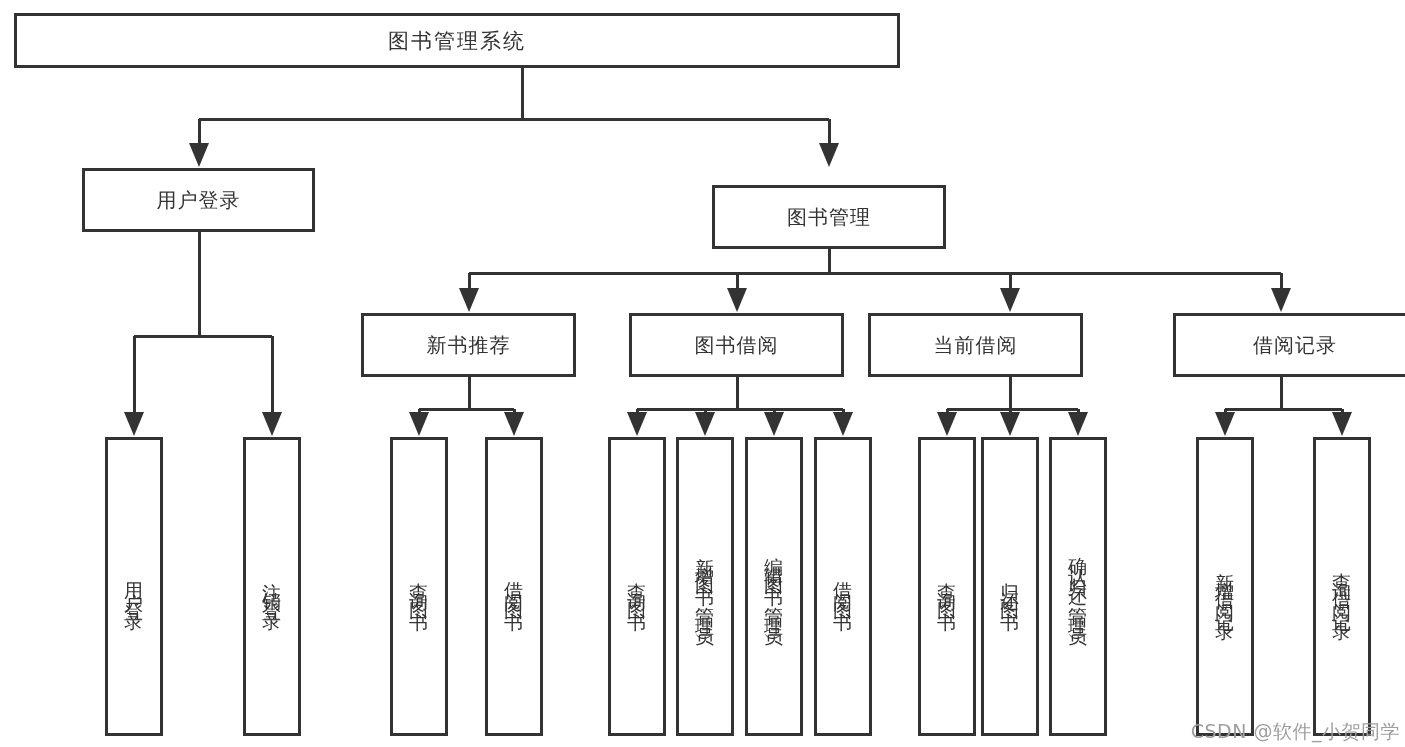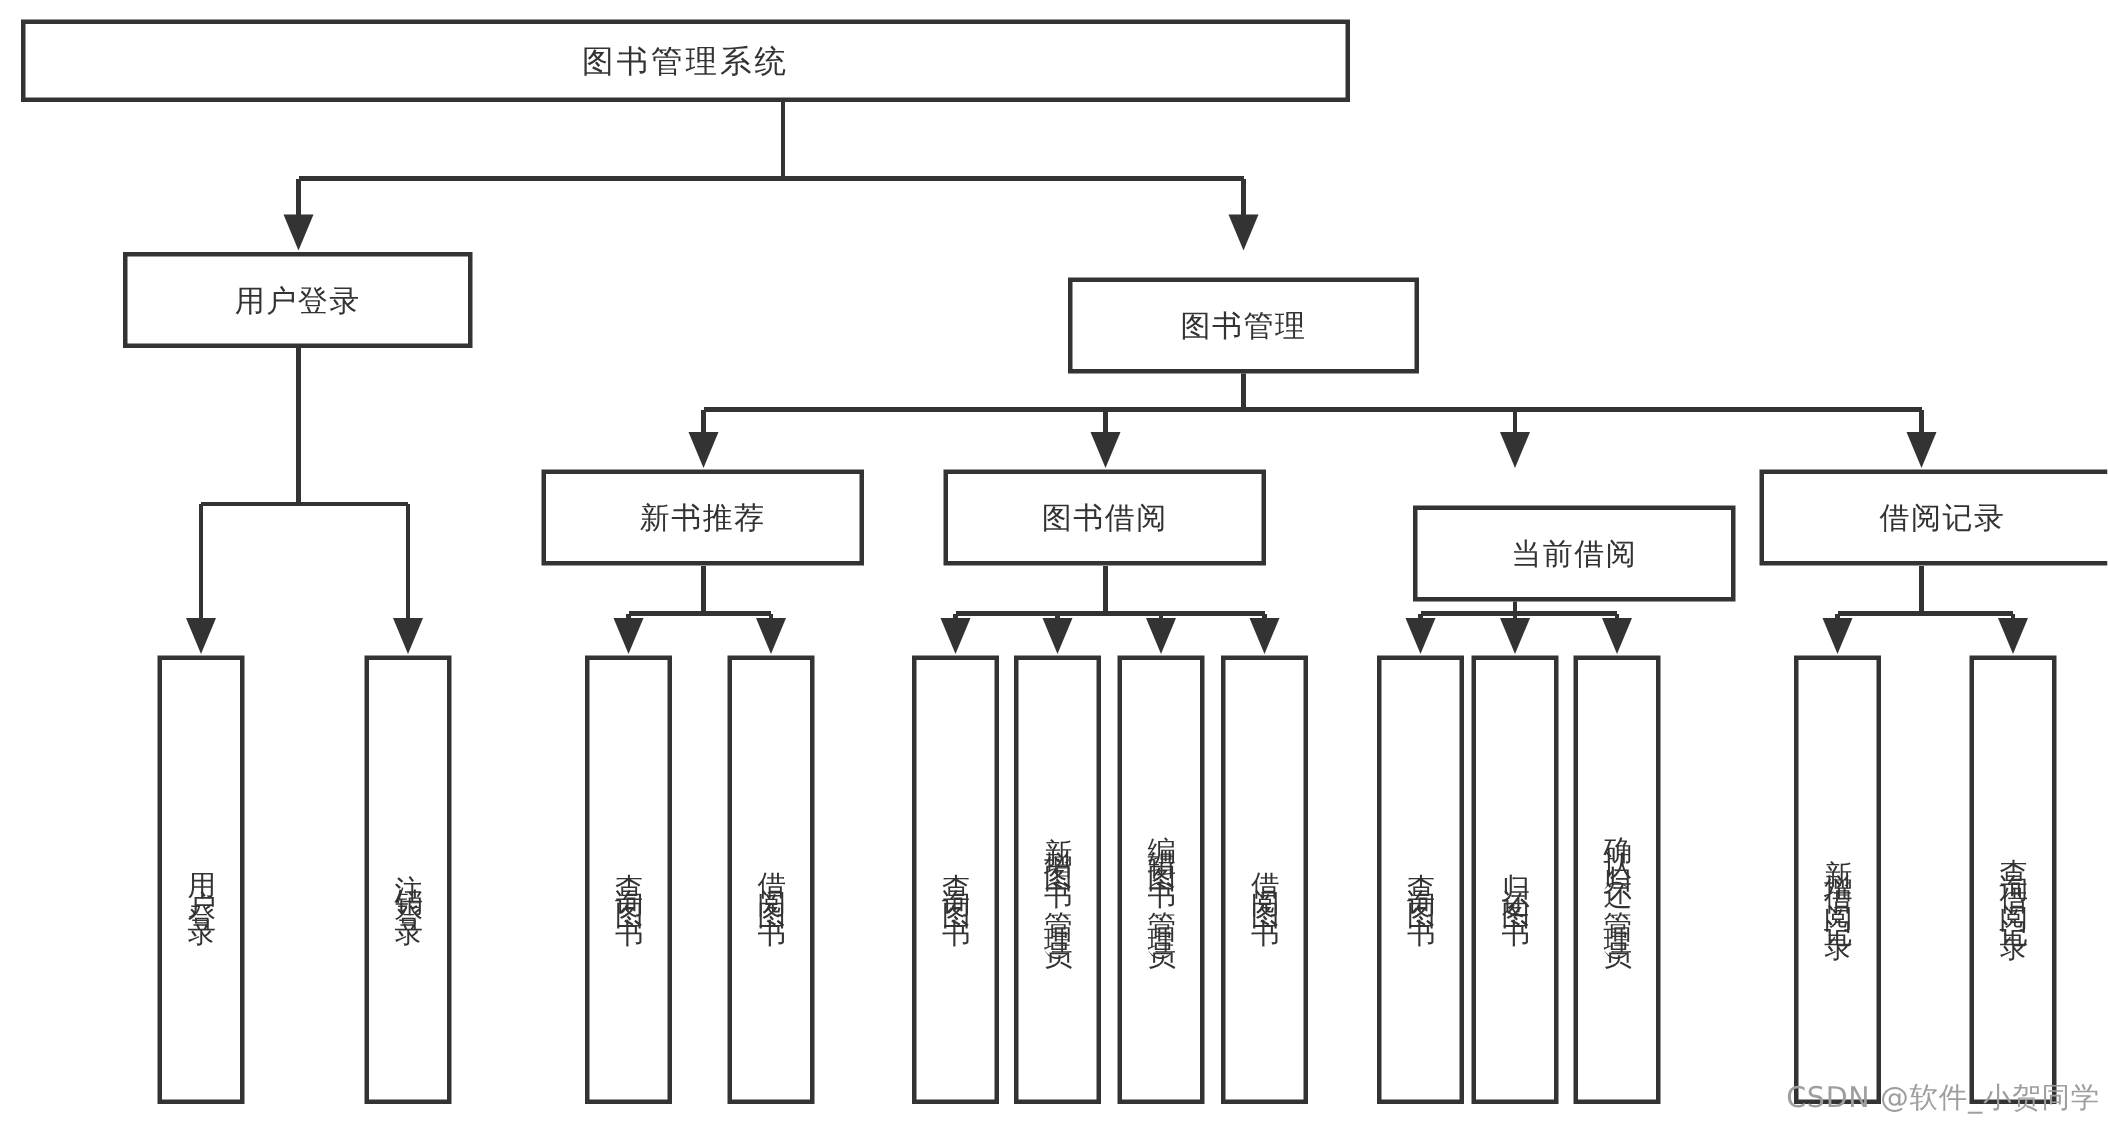--- a/index.html
+++ b/index.html
@@ -106,21 +106,21 @@
   <div class="node hbox" style="left:712px; top:168px; width:234px; height:64px;margin-top:17px;">
     <span>图书管理</span>
   </div>
 
   <div class="node hbox" style="left:361px; top:313px; width:215px; height:64px;">
     <span>新书推荐</span>
   </div>
   <div class="node hbox" style="left:629px; top:313px; width:215px; height:64px;">
     <span>图书借阅</span>
   </div>
-  <div class="node hbox" style="left:942px; top:313px; width:215px; height:64px;margin-top:24px;">
+  <div class="node hbox" style="left:868px; top:313px; width:215px; height:64px;">
     <span>当前借阅</span>
   </div>
   <div class="node hbox" style="left:1173px; top:313px; width:244px; height:64px;">
     <span>借阅记录</span>
   </div>
 
   <div class="node vbox" style="left:105px; top:437px; width:58px; height:299px;">
     <span class="vtext">用户登录</span>
   </div>
   <div class="node vbox" style="left:243px; top:437px; width:58px; height:299px;">

